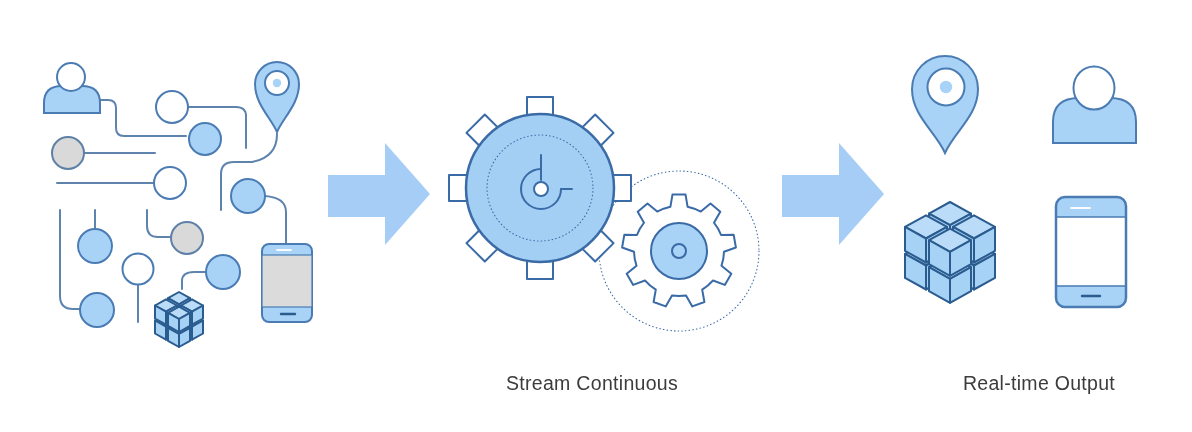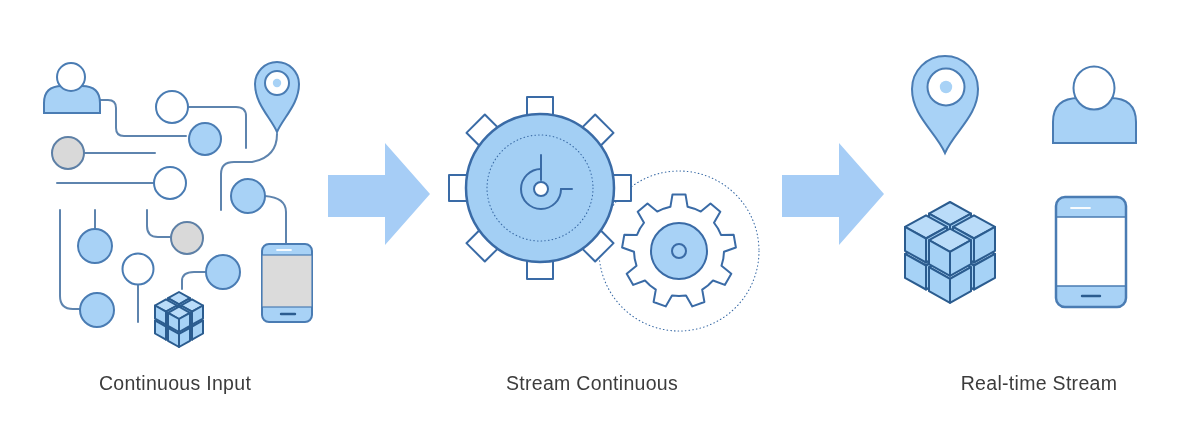--- a/index.html
+++ b/index.html
@@ -182,16 +182,15 @@
         <rect x="1056" y="197" width="70" height="110" rx="9" fill="#A8D2F6"></rect>
         <rect x="1056" y="217" width="70" height="69" fill="#ffffff"></rect>
         <rect x="1056" y="197" width="70" height="110" rx="9" fill="none" stroke="#4A7CB3" stroke-width="2.5"></rect>
         <path d="M1056,217 H1126 M1056,286 H1126" stroke="#4A7CB3" stroke-width="1.4"></path>
         <path class="whiteDash" d="M1071,208 H1090"></path>
         <path class="navyDash" d="M1082,296 H1100"></path>
       </g>
     </g>
   </svg>
 
-  <div class="label lbl-1">Continuous Input</div>
   <div class="label lbl-2">Stream Continuous</div>
-  <div class="label lbl-3">Real-time Stream</div>
+  <div class="label lbl-3">Real-time Output</div>
 </div>
 
 </body></html>

